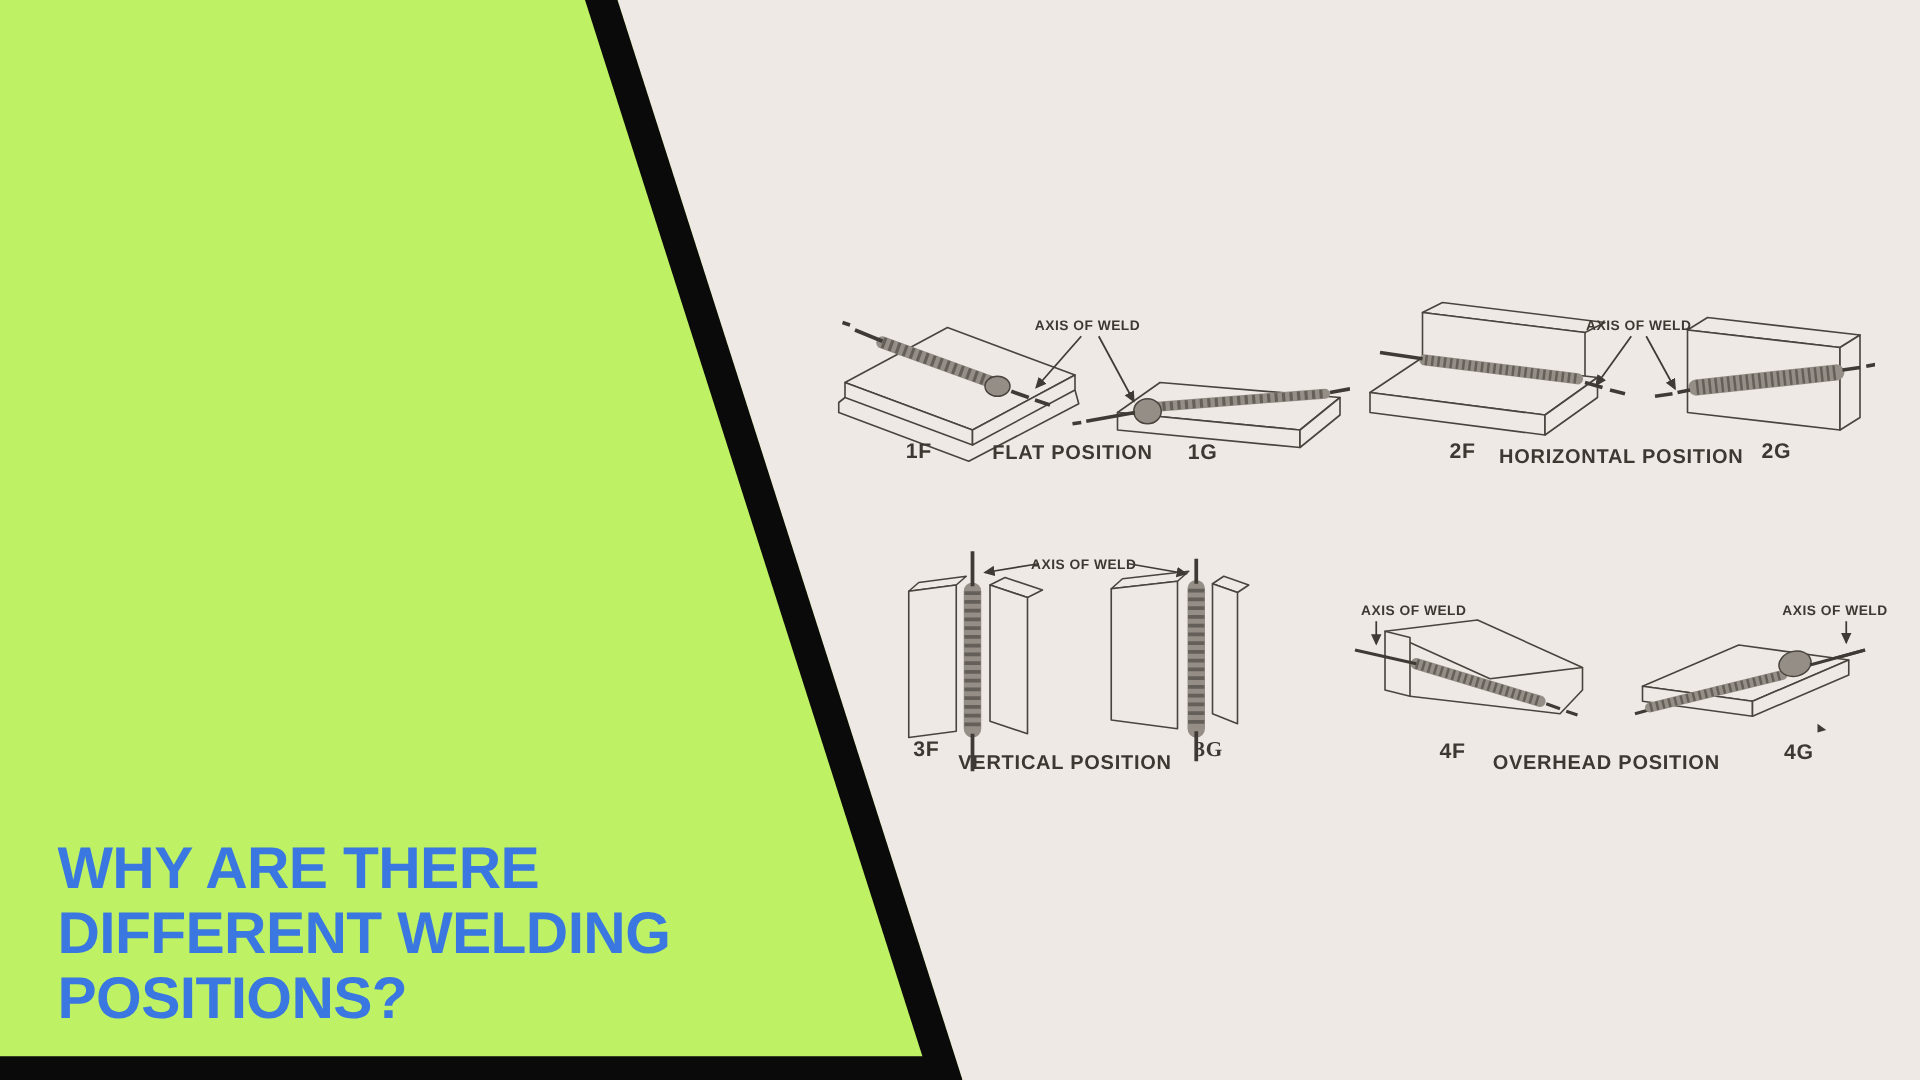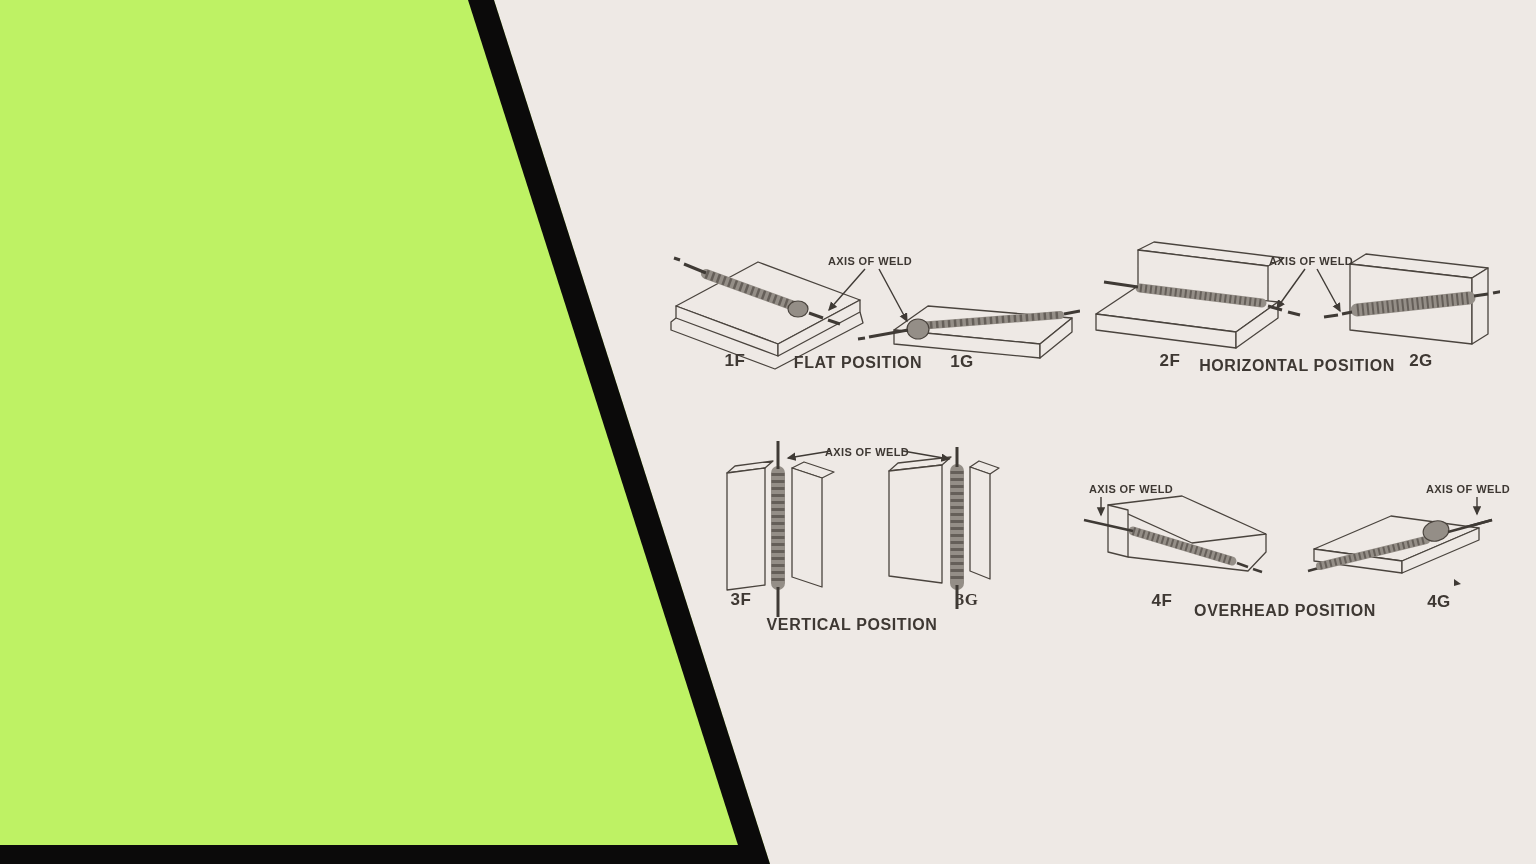--- a/index.html
+++ b/index.html
@@ -176,21 +176,21 @@
       <path class="beadB" stroke-width="14" d="M257,46 L257,158"></path>
       <path class="beadH" stroke-width="13" stroke-dasharray="3 4" d="M257,46 L257,158"></path>
       <path class="axisln" stroke-width="3" d="M257,22 L257,42"></path>
       <path class="axisln" stroke-width="3" d="M257,160 L257,184"></path>
 
       <path class="ptr" marker-end="url(#arrV)" d="M131,26 L88,33"></path>
       <path class="ptr" marker-end="url(#arrV)" d="M203,26 L249,34"></path>
     </svg>
     <div class="axis-label" style="left:167px; top:27px;">AXIS OF WELD</div>
     <div class="pos-code" style="left:41px; top:175px;">3F</div>
-    <div class="pos-title" style="left:152px; top:200px;">VERTICAL POSITION</div>
+    <div class="pos-title" style="left:152px; top:186px;">VERTICAL POSITION</div>
     <div class="pos-code" style="left:267px; top:175px;font-family:Liberation Serif, serif;">3G</div>
   </div>
 
   <div class="dgroup" style="left:1080px; top:460px; width:440px; height:185px;">
     <svg width="440" height="185" viewBox="0 0 440 185">
       <defs>
         <marker id="arrO" markerWidth="7" markerHeight="7" refX="5.5" refY="3" orient="auto">
           <path d="M0,0 L6.5,3 L0,6 Z" fill="#3F3A35"></path>
         </marker>
       </defs>
@@ -216,14 +216,19 @@
       <path class="ptr" marker-end="url(#arrO)" d="M397,37 L397,54"></path>
       <path class="mark" d="M374,119 L381,124 L374,126 Z"></path>
     </svg>
     <div class="axis-label" style="left:51px; top:29px;">AXIS OF WELD</div>
     <div class="axis-label" style="left:388px; top:29px;">AXIS OF WELD</div>
     <div class="pos-code" style="left:82px; top:141px;">4F</div>
     <div class="pos-title" style="left:205px; top:151px;">OVERHEAD POSITION</div>
     <div class="pos-code" style="left:323px; top:142px;margin-left:36px;">4G</div>
   </div>
 
+  <div class="headline">
+    <div>WHY ARE THERE</div>
+    <div>DIFFERENT WELDING</div>
+    <div>POSITIONS?</div>
+  </div>
 
 </div>
 
 </body></html>

